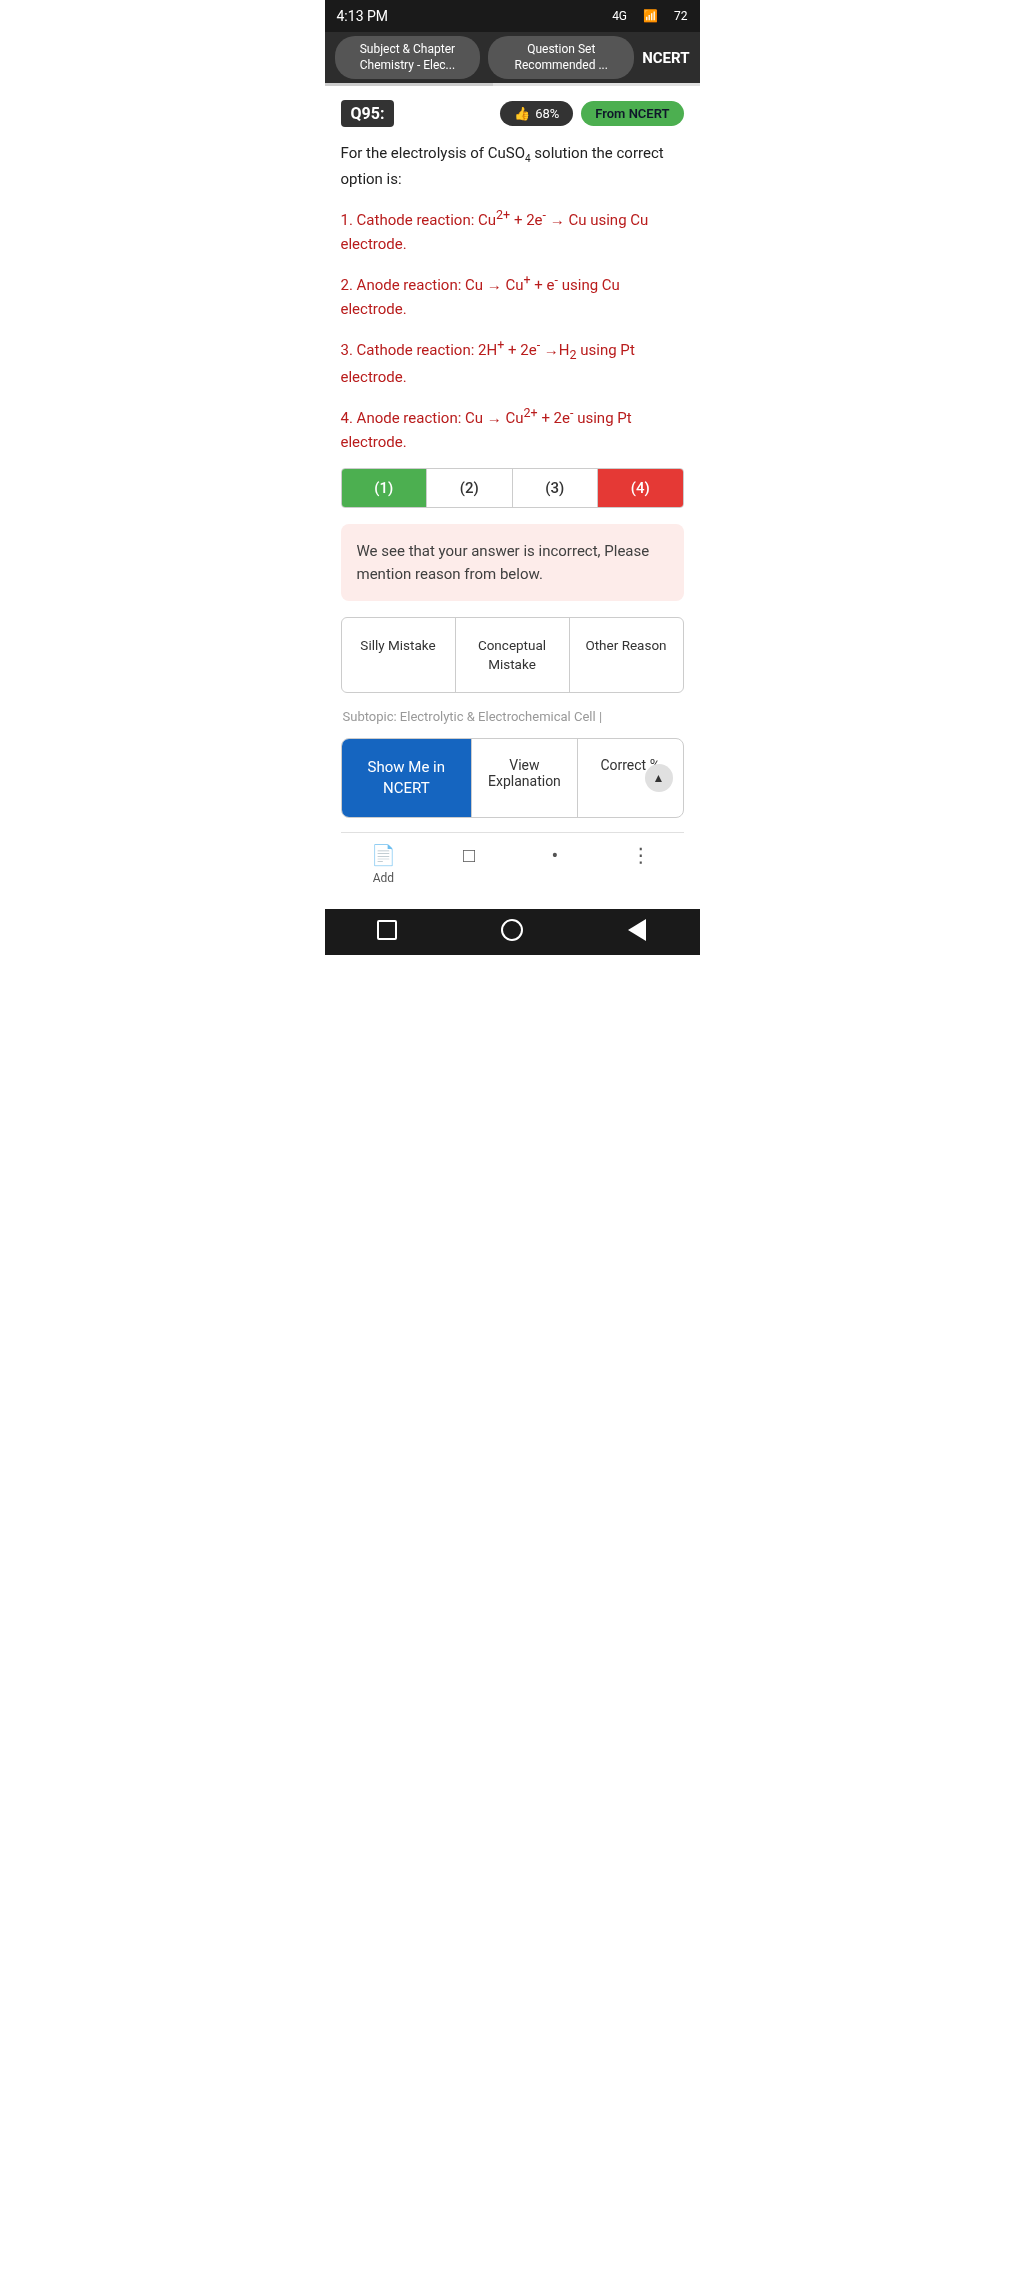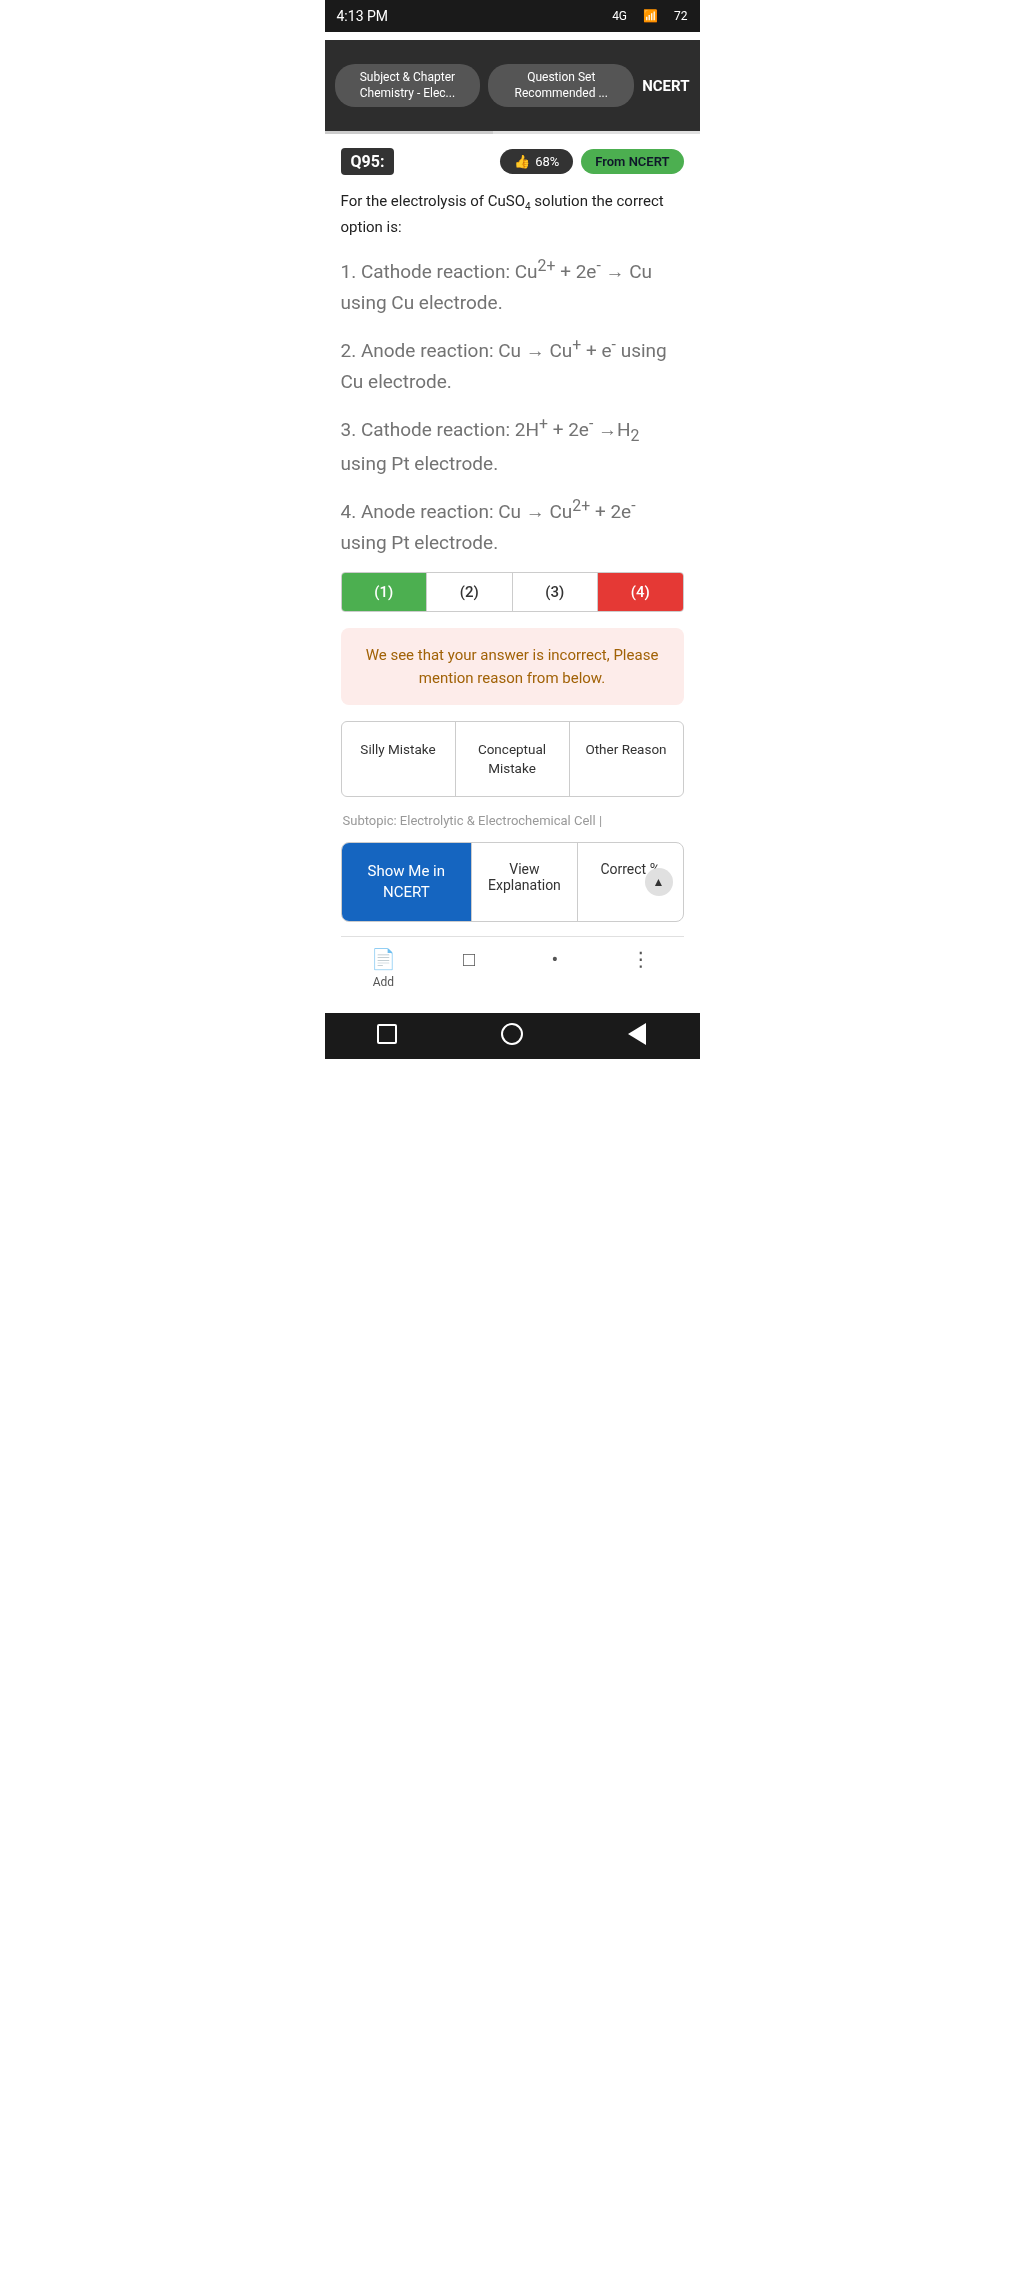--- a/index.html
+++ b/index.html
@@ -30,23 +30,22 @@
       align-items: center;
       gap: 16px;
       font-size: 12px;
     }
 
     
     .header-tabs {
       background: #2d2d2d;
       display: flex;
       align-items: center;
-      padding: 24px 10px;
+      padding: 4px 10px;
       gap: 8px;
-      margin-top: 8px;
     }
     .tab-pill {
       background: #555;
       color: #fff;
       border-radius: 20px;
       padding: 6px 14px;
       font-size: 12px;
       text-align: center;
       line-height: 1.3;
       flex: 1;
@@ -122,22 +121,22 @@
       font-size: 15px;
       color: #222;
       line-height: 1.6;
       margin-bottom: 14px;
     }
     .question-text sub {
       font-size: 10px;
     }
 
     .option {
-      font-size: 19px;
-      color: #737373;
+      font-size: 15px;
+      color: #b91c1c;
       line-height: 1.6;
       margin-bottom: 14px;
     }
 
     
     .answer-row {
       display: flex;
       border: 1.5px solid #ccc;
       border-radius: 4px;
       overflow: hidden;
@@ -167,23 +166,22 @@
     }
 
     
     .incorrect-box {
       background: #fdecea;
       border-radius: 8px;
       padding: 16px;
       margin-bottom: 16px;
     }
     .incorrect-box p {
-      color: #a16207;
-      font-size: 15px;
-      text-align: center;
+      color: #404040;
+      font-size: 15px;
       line-height: 1.5;
     }
 
     
     .reason-row {
       display: flex;
       border: 1.5px solid #ccc;
       border-radius: 6px;
       overflow: hidden;
       margin-bottom: 16px;

